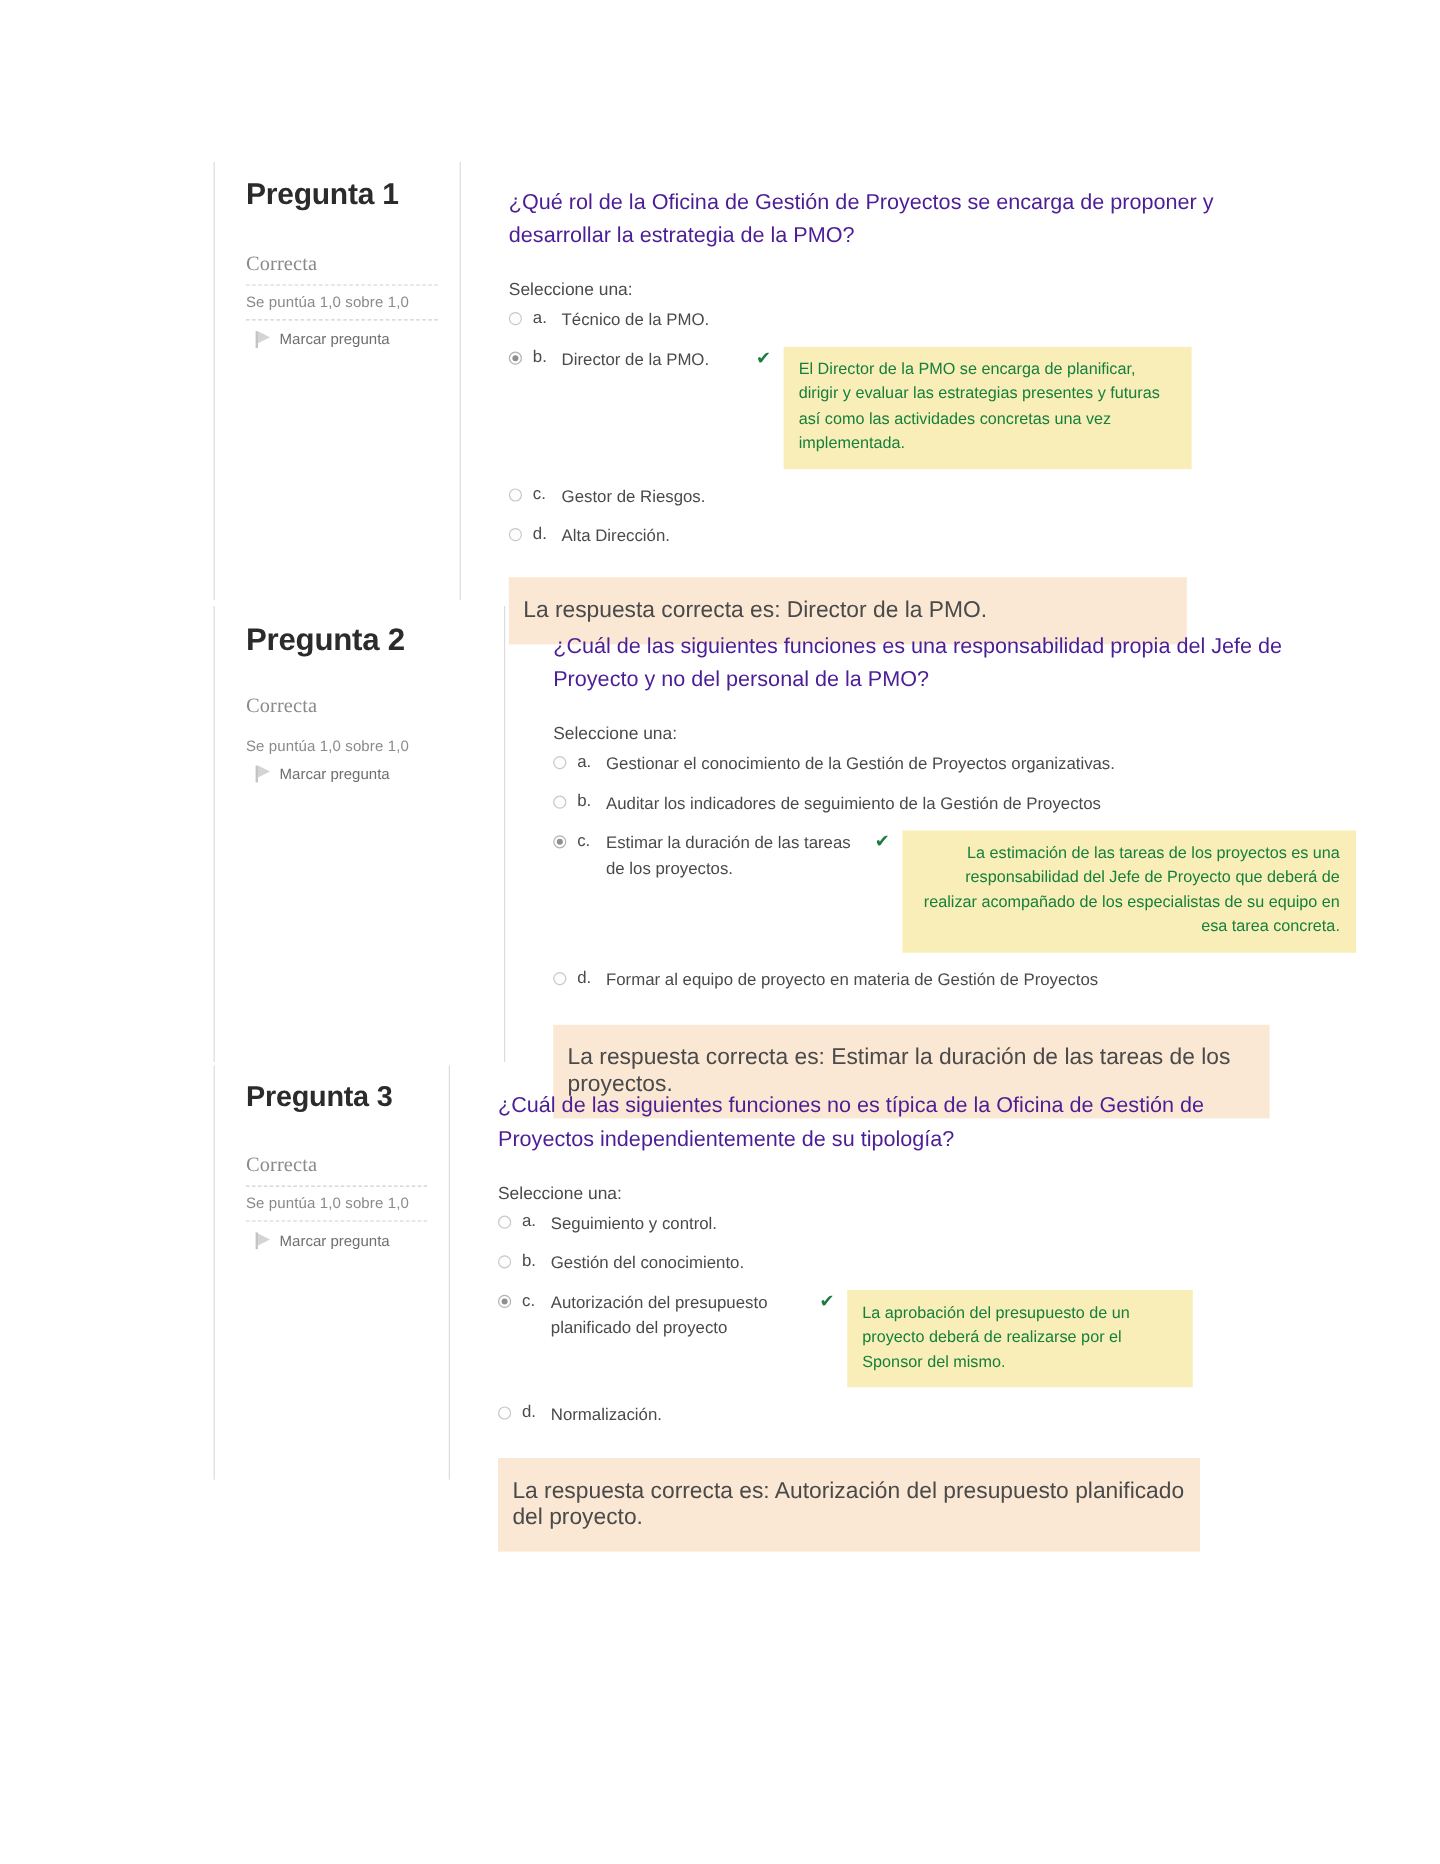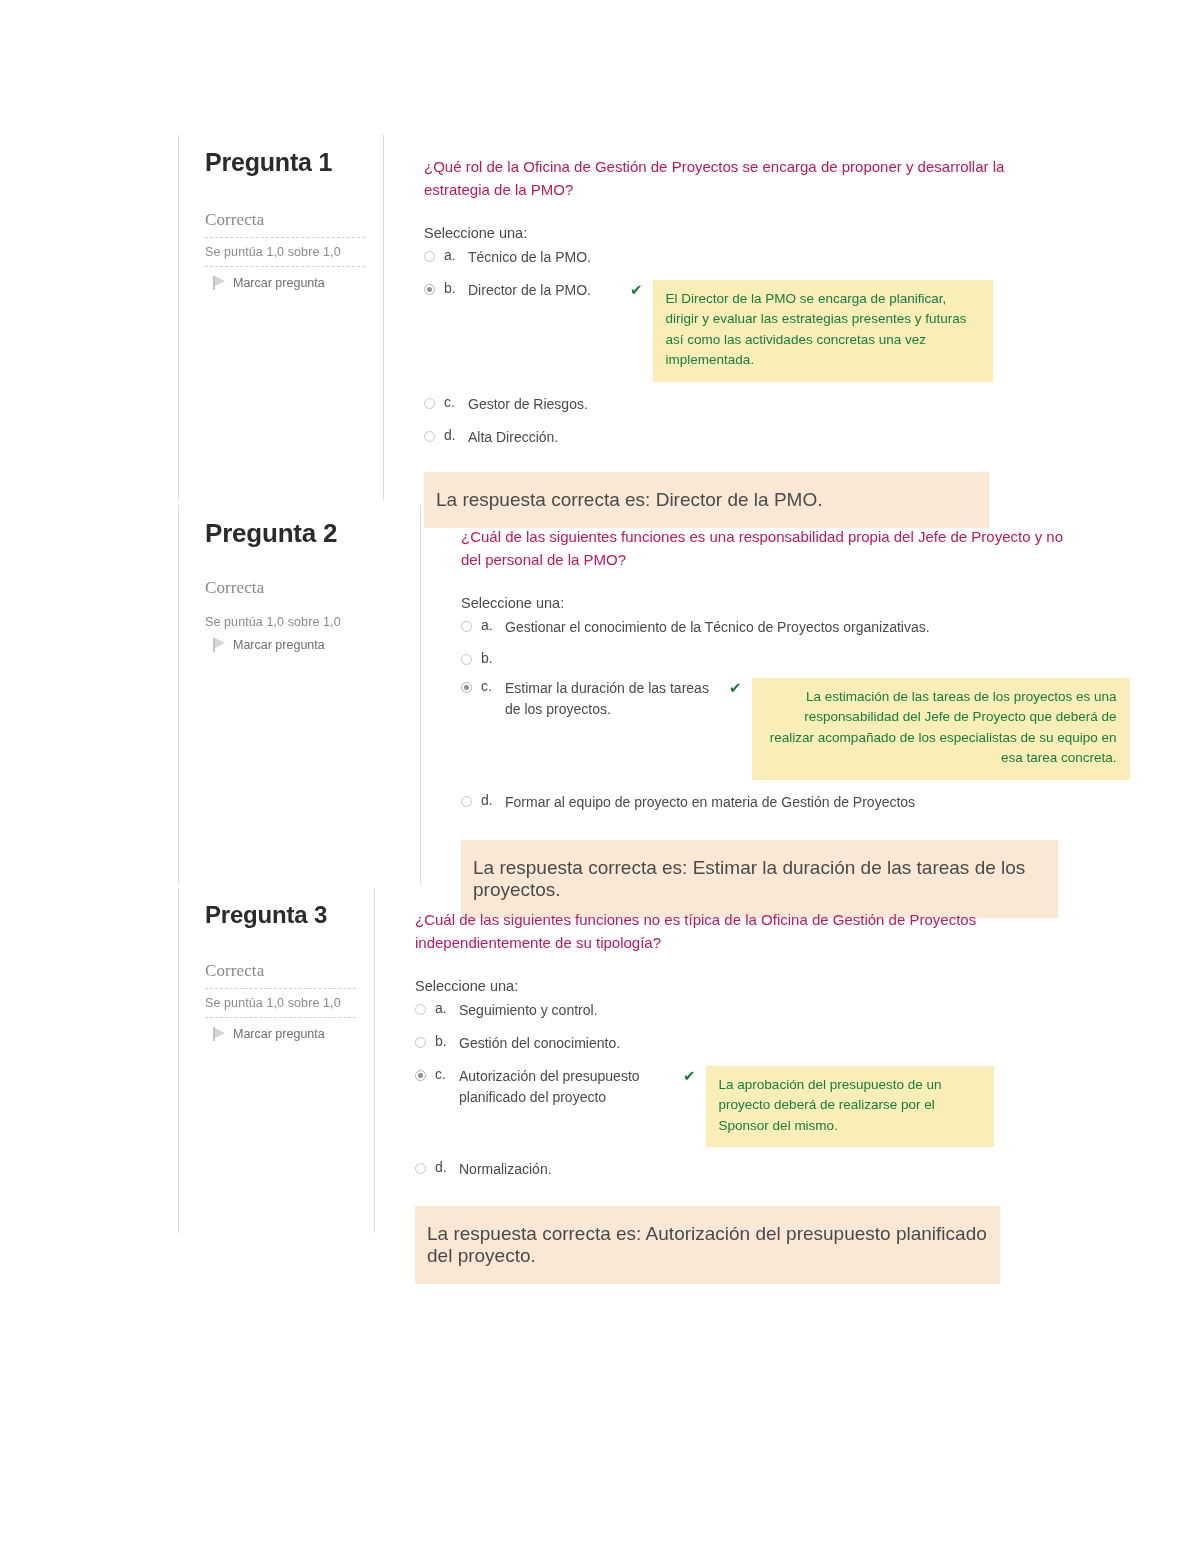--- a/index.html
+++ b/index.html
@@ -108,23 +108,23 @@
   #q2 .qgrade { margin-top: 17px; }
   #q2 .qstate { margin-top: 30px; }
 
   
   .qbody {
     flex: 1 1 auto;
     padding: 20px 0 0 40px;
     box-sizing: border-box;
   }
   .qtext {
-    font-size: 15px;
+    font-size: 18px;
     line-height: 1.55;
-    color: #be185d;
+    color: #4c1d95;
     max-width: 600px;
     margin: 0;
   }
   #q2 .qtext { max-width: 610px; }
   #q3 .qtext { max-width: 600px; }
 
   .prompt {
     font-size: 14.5px;
     color: #4a4a4a;
     margin: 23px 0 6px 0;
@@ -276,26 +276,27 @@
     </div>
 
     <div class="qbody">
       <p class="qtext">¿Cuál de las siguientes funciones es una responsabilidad propia del Jefe de Proyecto y no del personal de la PMO?</p>
       <div class="prompt">Seleccione una:</div>
 
       <ul class="answers">
         <li class="answer">
           <span class="radio"></span>
           <span class="letter">a.</span>
-          <span class="atext">Gestionar el conocimiento de la Técnico de Proyectos organizativas.</span>
+          <span class="atext">Gestionar el conocimiento de la Gestión de Proyectos organizativas.</span>
         </li>
 
         <li class="answer">
           <span class="radio"></span>
           <span class="letter">b.</span>
+          <span class="atext">Auditar los indicadores de seguimiento de la Gestión de Proyectos</span>
         </li>
 
         <li class="answer">
           <span class="radio checked"></span>
           <span class="letter">c.</span>
           <span class="atext narrow-3">Estimar la duración de las tareas de los proyectos.</span>
           <span class="tick">✔</span>
           <span class="fbbox fb-w2">La estimación de las tareas de los proyectos es una responsabilidad del Jefe de Proyecto que deberá de realizar acompañado de los especialistas de su equipo en esa tarea concreta.</span>
         </li>
 

